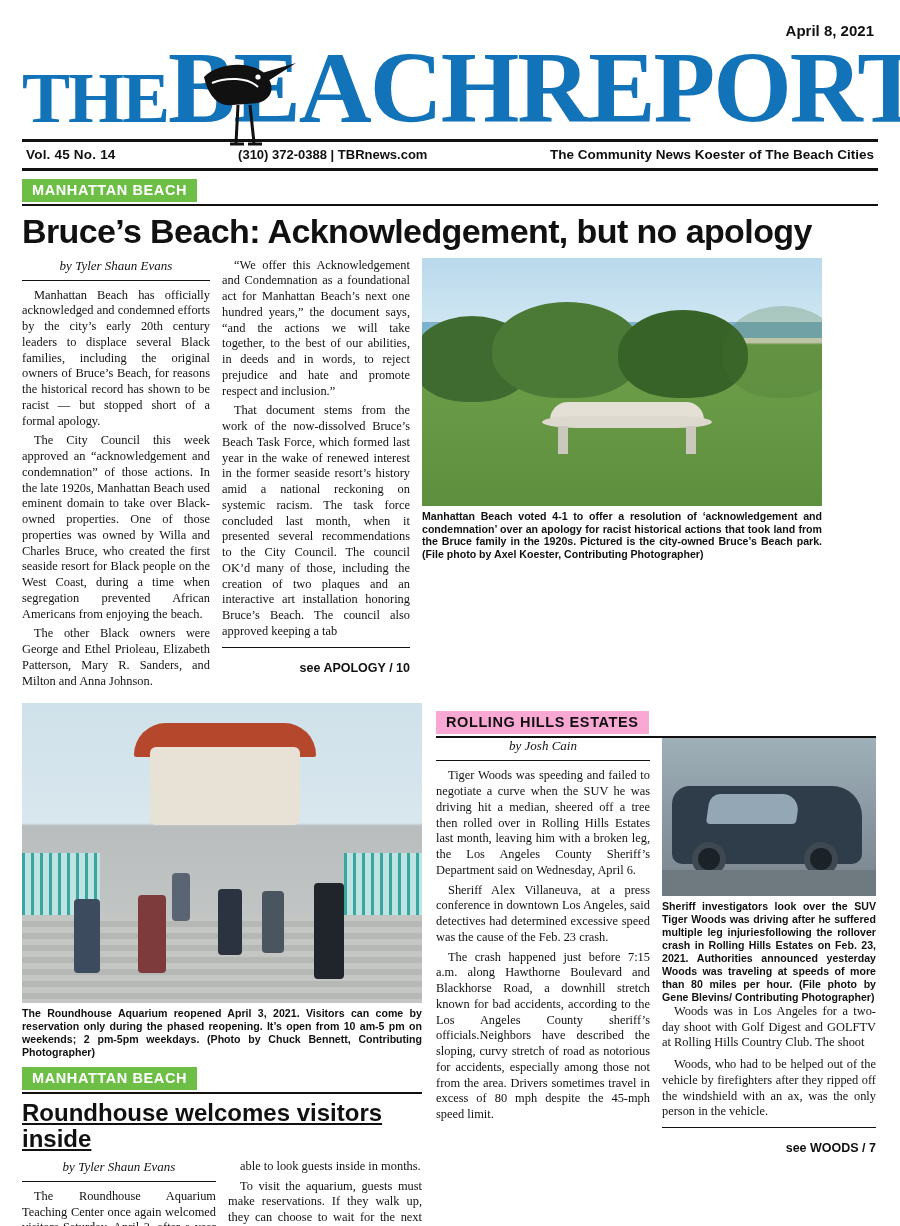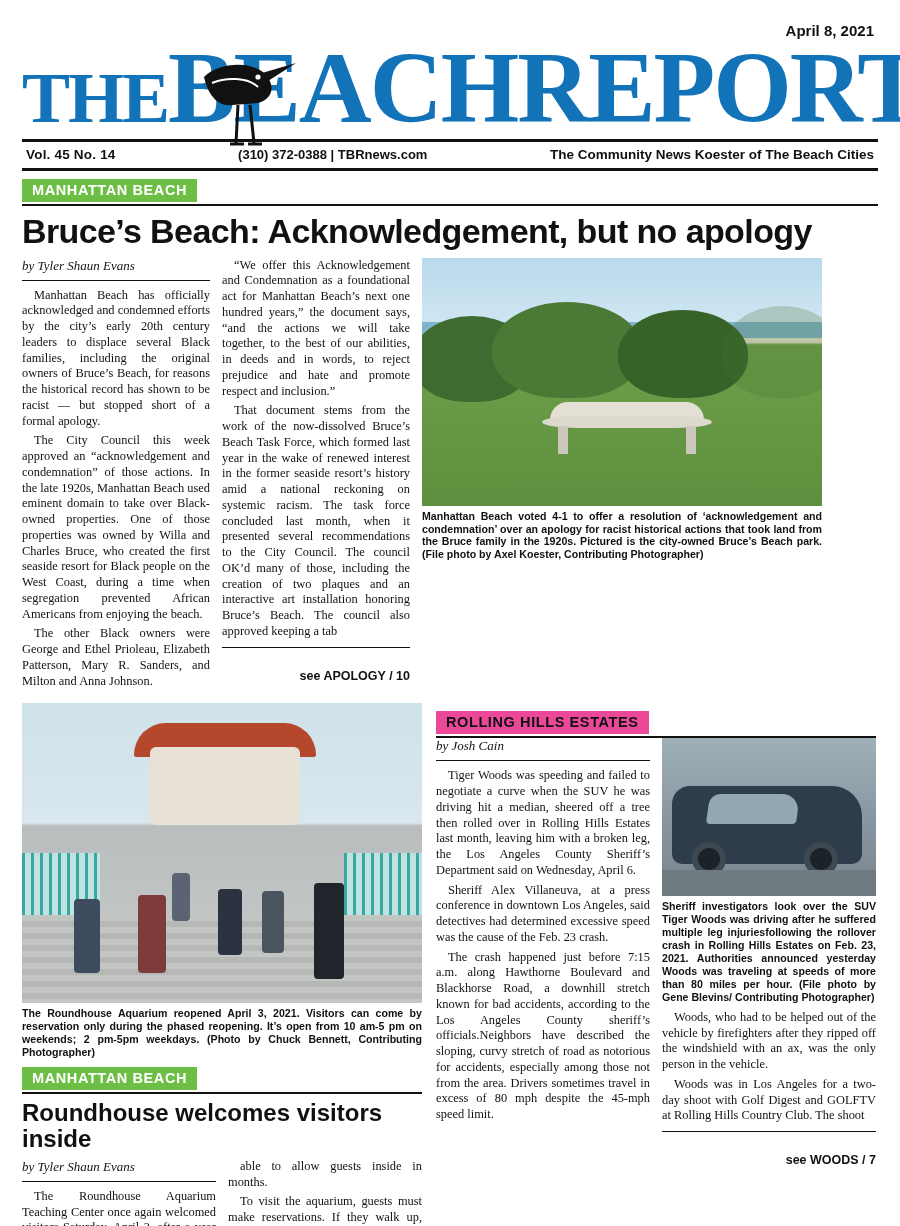--- a/index.html
+++ b/index.html
@@ -41,21 +41,21 @@
     display:inline-block;
     background:#6cbe45;
     color:#ffffff;
     font-family:"Liberation Sans", sans-serif;
     font-weight:bold;
     font-size:14.5px;
     letter-spacing:0.6px;
     padding:3px 10px 4px 10px;
     margin:8px 0 0 0;
   }
-  .kicker.yellow { background:#ec4899; color:#111; }
+  .kicker.yellow { background:#f9a8d4; color:#111; }
   .kicker-rule { border-bottom:2px solid #111; margin-top:2px; }
 
   h1.headline {
     font-family:"Liberation Sans", sans-serif;
     font-weight:bold;
     font-size:34px;
     line-height:1.05;
     margin:8px 0 8px 0;
     letter-spacing:-0.6px;
   }
@@ -66,28 +66,29 @@
     line-height:1.06;
     margin:6px 0 6px 0;
     letter-spacing:-0.4px;
   }
   h3.headline3 {
     font-family:"Liberation Sans", sans-serif;
     font-weight:bold;
     font-size:24px;
     line-height:1.08;
     margin:6px 0 7px 0;
-  }
-  .byline { font-style:italic; font-size:13px; margin:0 0 6px 0; }
+    text-decoration:underline;
+  }
+  .byline { font-style:italic; font-size:13px; margin:0 0 6px 0;text-align:center; }
   .byline-rule { border-bottom:1px solid #111; margin:5px 0 7px 0; }
 
   p.body { font-size:12.4px; line-height:1.27; margin:0 0 4px 0; text-align:justify; text-indent:12px; }
 
   .jump { font-family:"Liberation Sans", sans-serif; font-weight:bold; font-size:12.5px; text-align:right; margin-top:6px; }
-  .jump-rule { border-top:1px solid #111; margin-top:7px; padding-top:21px; }
+  .jump-rule { border-top:1px solid #111; margin-top:7px; padding-top:13px; }
 
   .caption { font-family:"Liberation Sans", sans-serif; font-weight:bold; font-size:10.6px; line-height:1.22; margin-top:4px; text-align:justify; }
 
   
   .story-top { display:flex; gap:12px; margin-top:4px; }
   .col { }
   .col-a { width:188px; }
   .col-b { width:188px; }
   .photo-top { width:400px; }
 
@@ -223,21 +224,21 @@
       <h3 class="headline3">Roundhouse welcomes visitors inside</h3>
 
       <div class="mid-cols">
         <div class="col">
           <div class="byline">by Tyler Shaun Evans</div>
           <div class="byline-rule"></div>
           <p class="body">The Roundhouse Aquarium Teaching Center once again welcomed visitors Saturday, April 3, after a year of off-and-on coronavirus-related closures.</p>
 
         </div>
         <div class="col">
-          <p class="body">able to allow guests inside in months.</p>
+          <p class="body">able to look guests inside in months.</p>
           <p class="body">To visit the aquarium, guests must make reservations. If they walk up, they can choose to wait for the next available 15-minute slot. Groups are capped at six</p>
 
         </div>
       </div>
     </div>
 
     <div class="mid-right">
       <div class="kicker yellow">ROLLING HILLS ESTATES</div>
       <div class="kicker-rule"></div>
 
@@ -251,21 +252,21 @@
         </div>
         <div class="woods-photo">
           <div class="photo ph-crash">
             <div class="car"></div>
             <div class="win"></div>
             <div class="wheel" style="left:30px;"></div>
             <div class="wheel" style="left:142px;"></div>
             <div class="dirt"></div>
           </div>
           <div class="caption">Sheriff investigators look over the SUV Tiger Woods was driving after he suffered multiple leg injuriesfollowing the  rollover crash in Rolling Hills Estates on Feb. 23, 2021. Authorities announced yesterday Woods was traveling at speeds of more than 80 miles per hour. (File photo by Gene Blevins/ Contributing Photographer)</div>
+          <p class="body">Woods was in Los Angeles for a two-day shoot with Golf Digest and GOLFTV at Rolling Hills Country Club. The shoot</p>
           <p class="body" style="margin-top:6px;">Woods, who had to be helped out of the vehicle by firefighters after they ripped off the windshield with an ax, was the only person in the vehicle.</p>
-          <p class="body">Woods was in Los Angeles for a two-day shoot with Golf Digest and GOLFTV at Rolling Hills Country Club. The shoot</p>
           <div class="jump jump-rule">see WOODS / 7</div>
         </div>
       </div>
     </div>
   </div>
 
 </div>
 
 </body></html>

